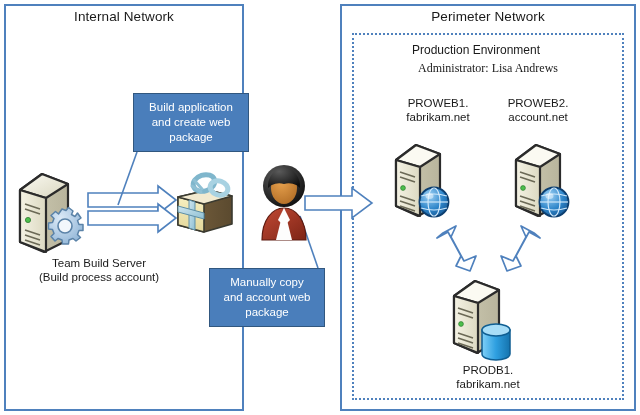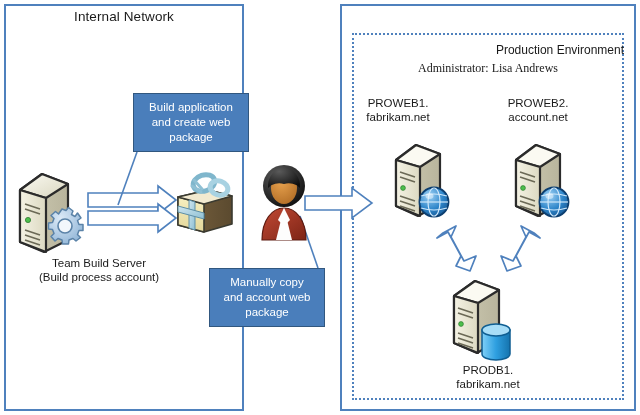--- a/index.html
+++ b/index.html
@@ -24,27 +24,28 @@
 </style>
 </head>
 <body>
 
 <div id="stage">
 
   <div class="zone" style="left:4px;top:4px;width:240px;height:407px;"></div>
   <div class="zone-title" style="left:4px;top:9px;width:240px;">Internal Network</div>
 
   <div class="zone" style="left:340px;top:4px;width:296px;height:407px;"></div>
+  <div class="zone-title" style="left:340px;top:9px;width:296px;">Perimeter Network</div>
 
   <div class="dotted" style="left:352px;top:33px;width:272px;height:367px;"></div>
 
-  <div class="lbl lbl-env" style="left:352px;top:42px;width:272px;text-align:right;">Production Environment</div>
+  <div class="lbl lbl-env" style="left:340px;top:42px;width:272px;">Production Environment</div>
   <div class="lbl lbl-env" style="left:352px;top:60px;width:272px;font-family:Liberation Serif, serif;">Administrator: Lisa Andrews</div>
 
-  <div class="lbl" style="left:348px;top:96px;width:100px;">PROWEB1.
+  <div class="lbl" style="left:388px;top:96px;width:100px;">PROWEB1.
 fabrikam.net</div>
   <div class="lbl" style="left:488px;top:96px;width:100px;">PROWEB2.
 account.net</div>
   <div class="lbl" style="left:438px;top:363px;width:100px;">PRODB1.
 fabrikam.net</div>
   <div class="lbl" style="left:12px;top:256px;width:174px;">Team Build Server
 (Build process account)</div>
 
   <svg class="ov" viewBox="0 0 640 415">
 

